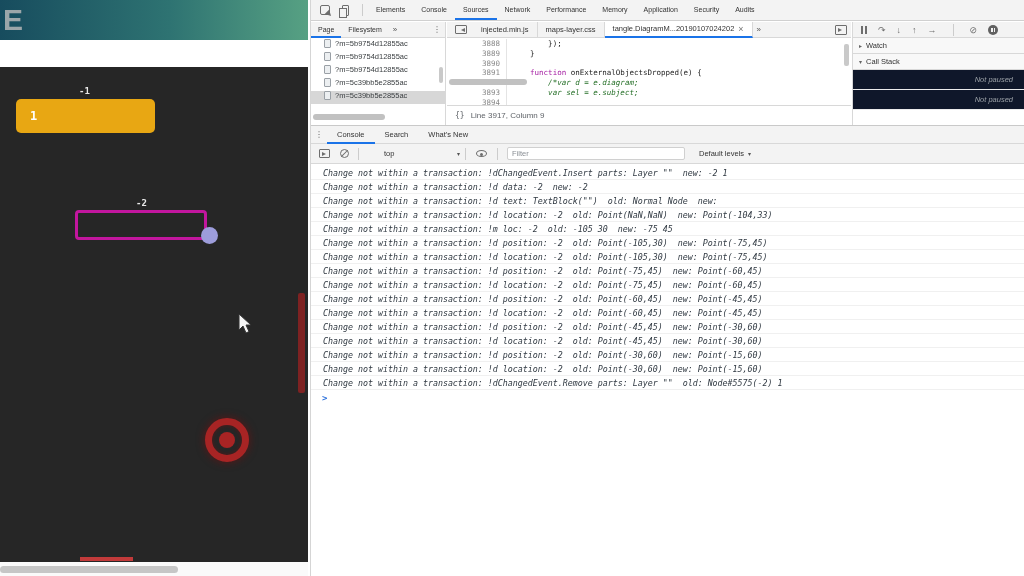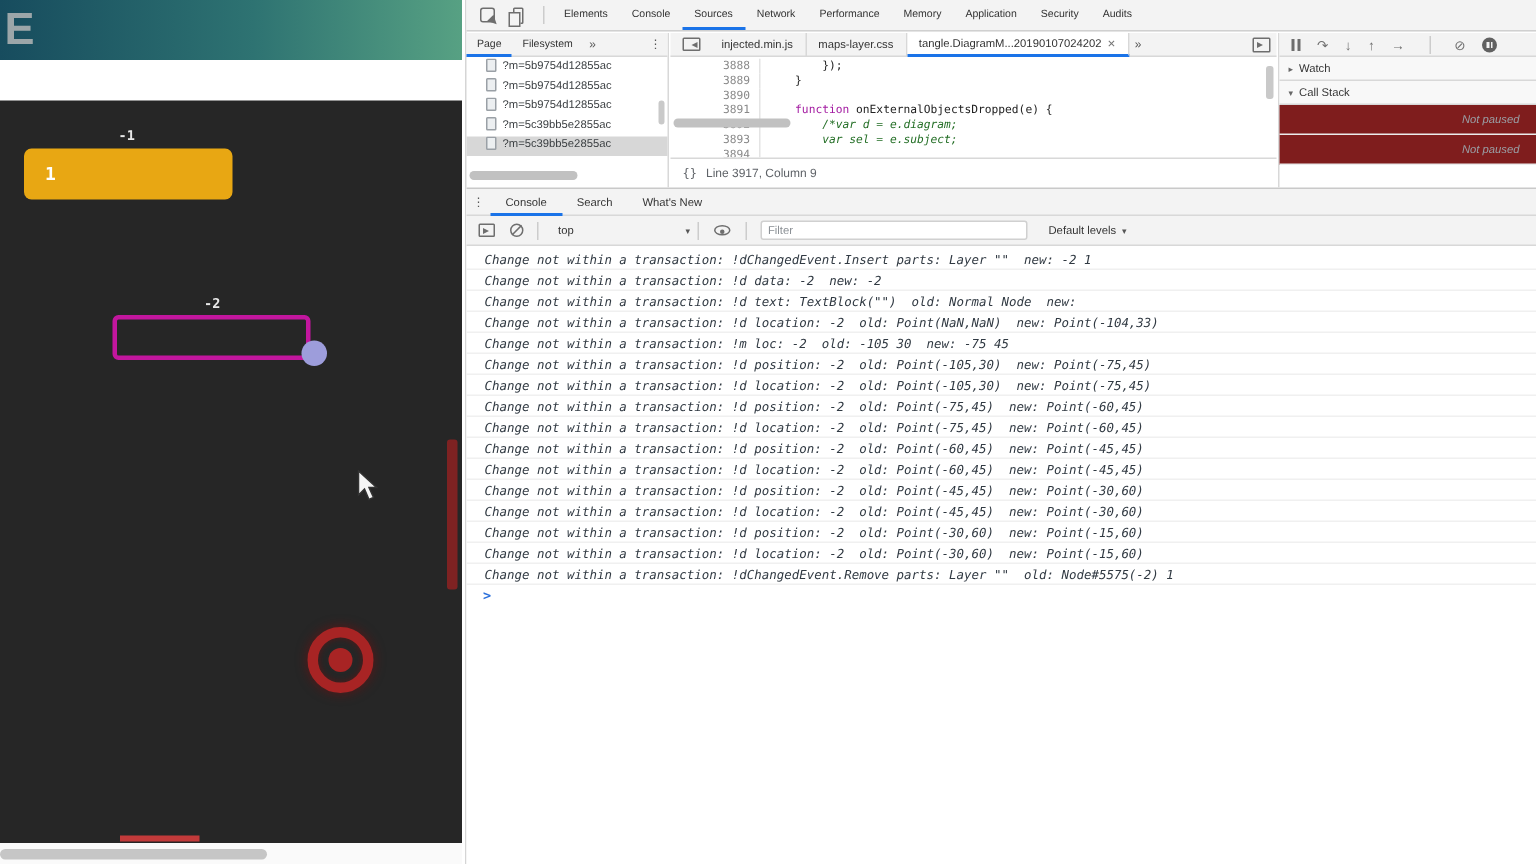--- a/index.html
+++ b/index.html
@@ -78,33 +78,33 @@
 
   #dbg-sidebar { position:absolute; left:541px; top:0; width:173px; height:103px; border-left:1px solid #d8d8d8; }
   #dbg-toolbar { height:16px; background:#f3f3f3; border-bottom:1px solid #d8d8d8; display:flex; align-items:center; padding-left:8px; gap:11px; }
   .dbg-ic { color:#6e6e6e; font-size:9px; line-height:16px; cursor:pointer; }
   .pause-ic { width:6px; height:8px; border-left:2px solid #6e6e6e; border-right:2px solid #6e6e6e; }
   .stopexc { width:10px; height:10px; border-radius:50%; background:#616161; position:relative; }
   .stopexc::before, .stopexc::after { content:""; position:absolute; top:3px; width:1.5px; height:4px; background:#f3f3f3; }
   .stopexc::before { left:3px; } .stopexc::after { left:5.8px; }
   .sect-hdr { height:16px; background:#f8f8f8; border-bottom:1px solid #d8d8d8; display:flex; align-items:center; font-size:7.5px; color:#333; padding-left:6px; gap:4px; cursor:pointer; }
   .caret { font-size:6px; color:#666; }
-  .notpaused { height:20px; border-bottom:1px solid #ececec; display:flex; align-items:center; justify-content:flex-end; padding-right:12px; font-size:7.5px; font-style:italic; color:#9aa0a6; background:#7f1d1d; }
+  .notpaused { height:20px; border-bottom:1px solid #ececec; display:flex; align-items:center; justify-content:flex-end; padding-right:12px; font-size:7.5px; font-style:italic; color:#9aa0a6; background:#0f172a; }
 
   #console-drawer { position:absolute; left:0; top:125px; width:100%; height:451px; border-top:1px solid #c9c9c9; background:#fff; }
   #console-tabs { height:18px; background:#f3f3f3; border-bottom:1px solid #d8d8d8; display:flex; align-items:center; font-size:7.5px; }
   .cons-tab { padding:0 10px; height:18px; line-height:18px; cursor:pointer; }
   .cons-tab.sel { border-bottom:2px solid #1a73e8; }
   #console-toolbar { height:20px; background:#f3f3f3; border-bottom:1px solid #d8d8d8; display:flex; align-items:center; padding-left:6px; font-size:7.5px; color:#333; }
   .boxplay { width:11px; height:9px; border:1px solid #6e6e6e; border-radius:1px; position:relative; margin:0 6px 0 2px; cursor:pointer; }
   .boxplay::after { content:""; position:absolute; left:2px; top:1.5px; border-left:4px solid #6e6e6e; border-top:2.5px solid transparent; border-bottom:2.5px solid transparent; }
   .clear-ic { width:9px; height:9px; border:1.2px solid #6e6e6e; border-radius:50%; position:relative; cursor:pointer; margin:0 4px; }
   .clear-ic::after { content:""; position:absolute; left:3px; top:-1px; width:1.2px; height:9px; background:#6e6e6e; transform:rotate(45deg); }
   #ctx-select { display:flex; align-items:center; width:96px; cursor:pointer; }
-  #ctx-select .lbl { margin-left:8px; }
+  #ctx-select .lbl { margin-left:20px; }
   #ctx-select .caret-d { margin-left:auto; font-size:6px; color:#555; }
   .eye { width:11px; height:7px; border:1px solid #6e6e6e; border-radius:50%; position:relative; margin:0 5px; cursor:pointer; }
   .eye::after { content:""; position:absolute; left:3.2px; top:1.6px; width:3px; height:3px; border-radius:50%; background:#6e6e6e; }
   #filter-input { width:178px; height:13px; border:1px solid #d0d0d0; border-radius:2px; background:#fff; font-size:7.5px; padding:0 4px; margin-left:4px; font-family:"Liberation Sans",sans-serif; color:#333; }
   #filter-input::placeholder { color:#8a8f94; }
   #levels { display:flex; align-items:center; gap:4px; margin-left:14px; cursor:pointer; }
   #levels .caret-d { font-size:6px; color:#555; }
   #console-msgs { position:absolute; left:0; top:40px; width:100%; }
   .c-row { height:14px; line-height:14px; border-bottom:1px solid #f0f0f0; font-family:"DejaVu Sans Mono",monospace; font-size:8.3px; color:#303942; white-space:pre; padding-left:12px; overflow:hidden;font-style:italic; }
   #prompt-row { height:16px; display:flex; align-items:center; padding-left:11px; }

